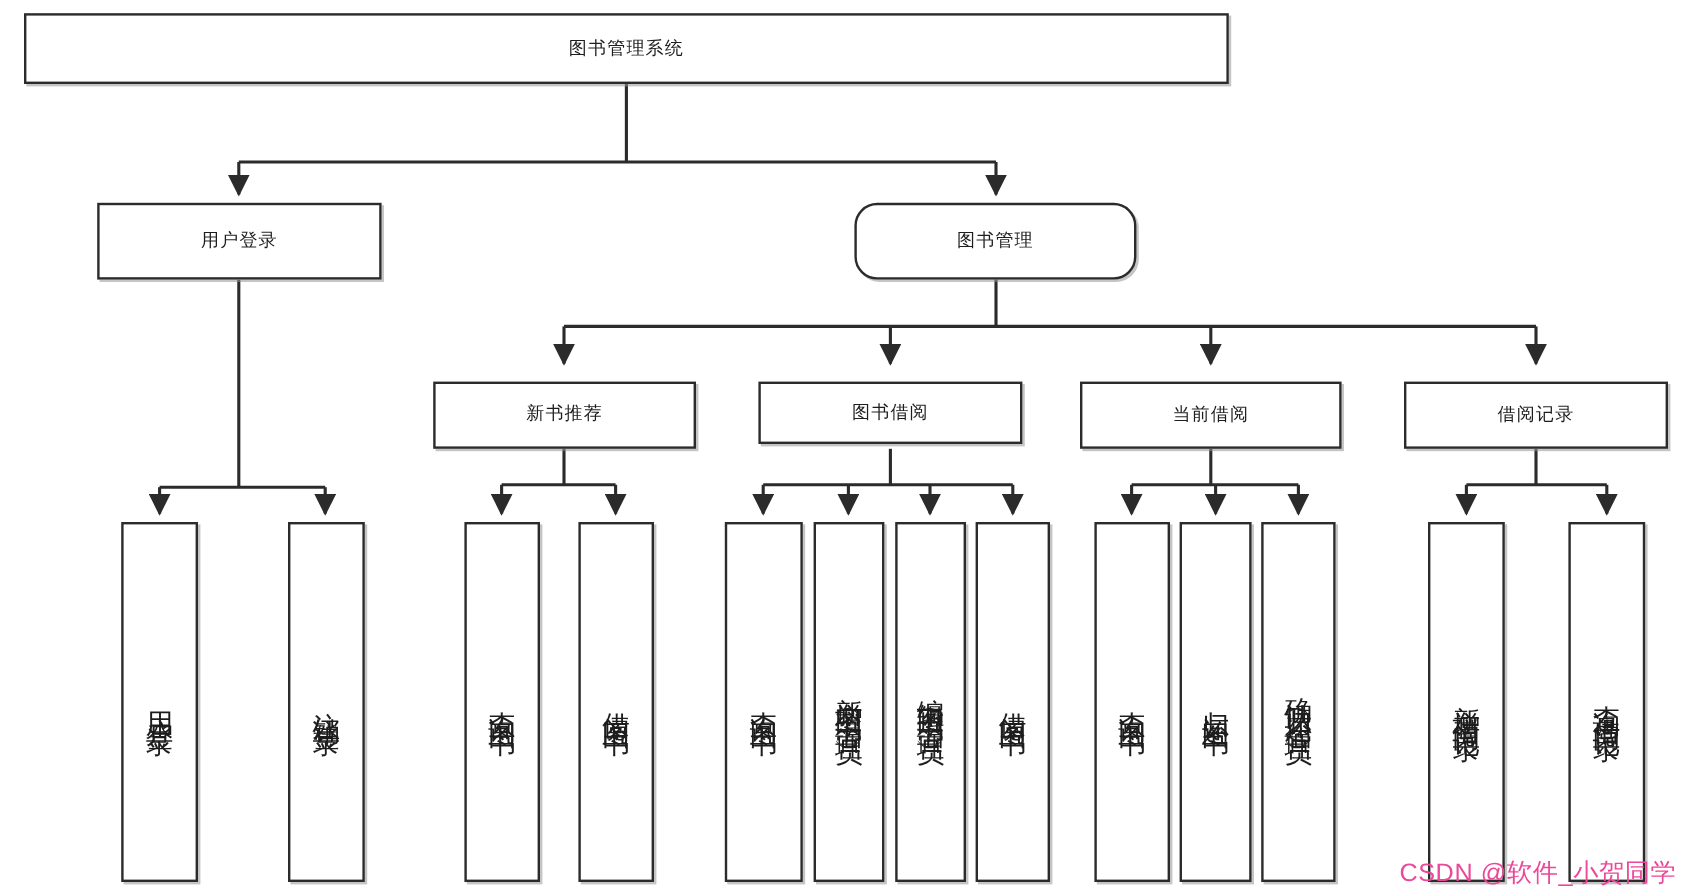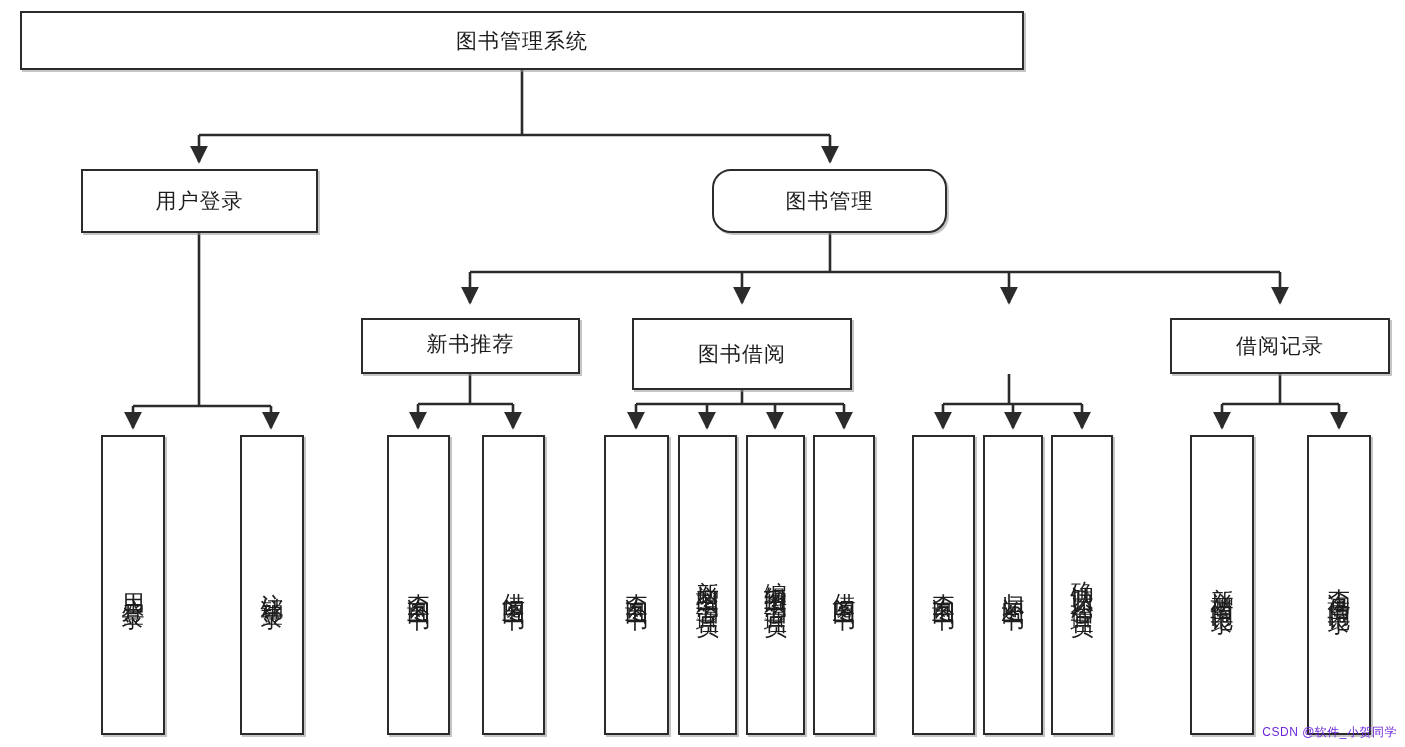--- a/index.html
+++ b/index.html
@@ -30,21 +30,21 @@
     box-sizing: border-box;
     background: #ffffff;
     border: 2.5px solid #2b2b2b;
     box-shadow: 2px 2px 0 rgba(150,150,150,0.55);
     display: flex;
     align-items: center;
     justify-content: center;
     color: #1d1d1d;
   }
   .node.horiz {
-    font-size: 21px;
+    font-size: 15px;
     letter-spacing: 1px;
     line-height: 1.2;
   }
   .node.vert {
     writing-mode: vertical-rl;
     text-orientation: upright;
     font-size: 23px;
     letter-spacing: 5px;
     line-height: 1.25;
     padding-top: 4px;
@@ -54,22 +54,22 @@
     white-space: nowrap;
   }
   .node.vert .vlabel {
     writing-mode: vertical-rl;
     text-orientation: upright;
   }
   .watermark {
     position: absolute;
     right: 8px;
     bottom: 6px;
-    font-size: 12px;
-    color: #6d28d9;
+    font-size: 21px;
+    color: #ec4899;
     letter-spacing: 0.5px;
     user-select: none;
     white-space: nowrap;
   }
 </style>
 </head>
 <body>
 
 <div id="stage">
 
@@ -133,22 +133,25 @@
   <div class="node horiz" style="left:81px; top:169px; width:237px; height:64px;">
     <span>用户登录</span>
   </div>
   <div class="node horiz" style="left:712px; top:169px; width:235px; height:64px;border-radius:19px;">
     <span>图书管理</span>
   </div>
 
   <div class="node horiz" style="left:361px; top:318px; width:219px; height:56px;font-family:Liberation Mono, monospace;">
     <span>新书推荐</span>
   </div>
-  <div class="node horiz" style="left:632px; top:318px; width:220px; height:72px;">
+  <div class="node horiz" style="left:632px; top:318px; width:220px; height:52px;">
     <span>图书借阅</span>
+  </div>
+  <div class="node horiz" style="left:900px; top:318px; width:218px; height:56px;">
+    <span>当前借阅</span>
   </div>
   <div class="node horiz" style="left:1170px; top:318px; width:220px; height:56px;">
     <span>借阅记录</span>
   </div>
 
   <div class="node vert" style="left:101px; top:435px; width:64px; height:300px;">
     <span class="vlabel">用户登录</span>
   </div>
   <div class="node vert" style="left:240px; top:435px; width:64px; height:300px;">
     <span class="vlabel">注销登录</span>

